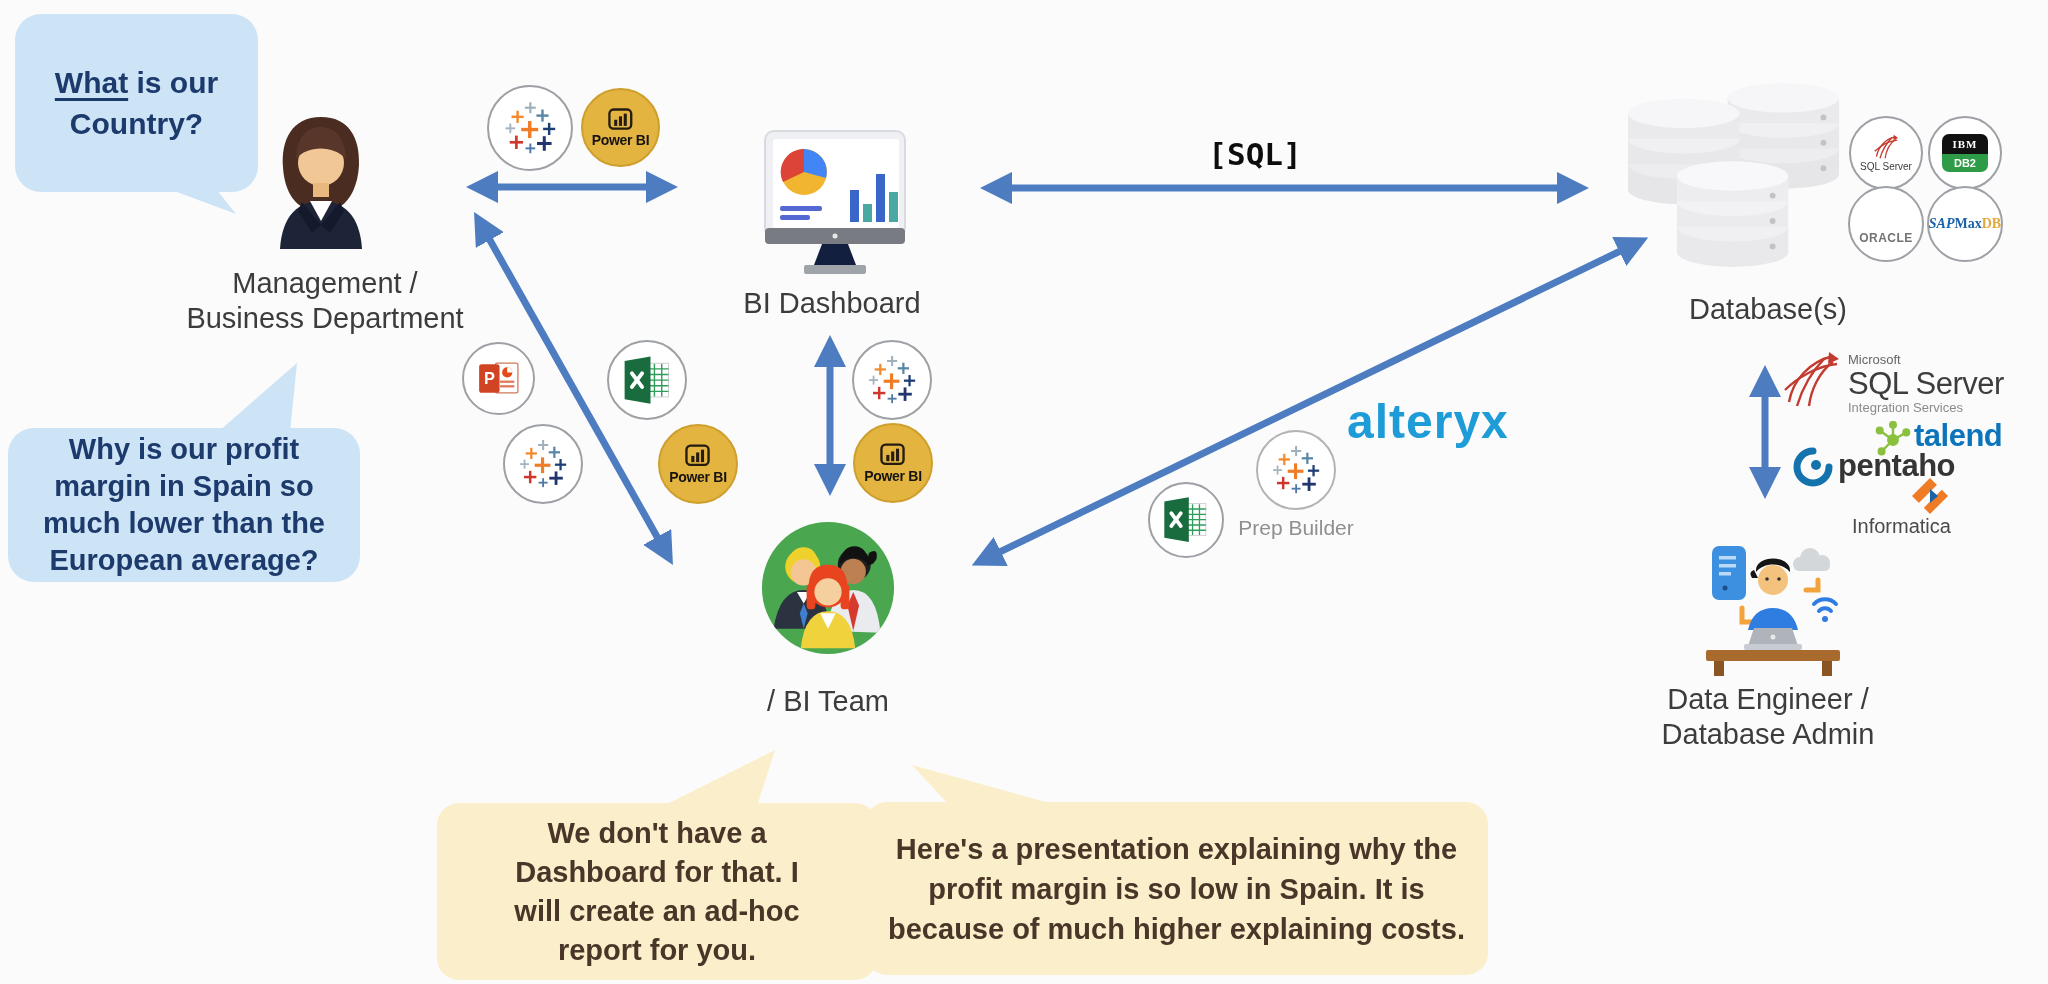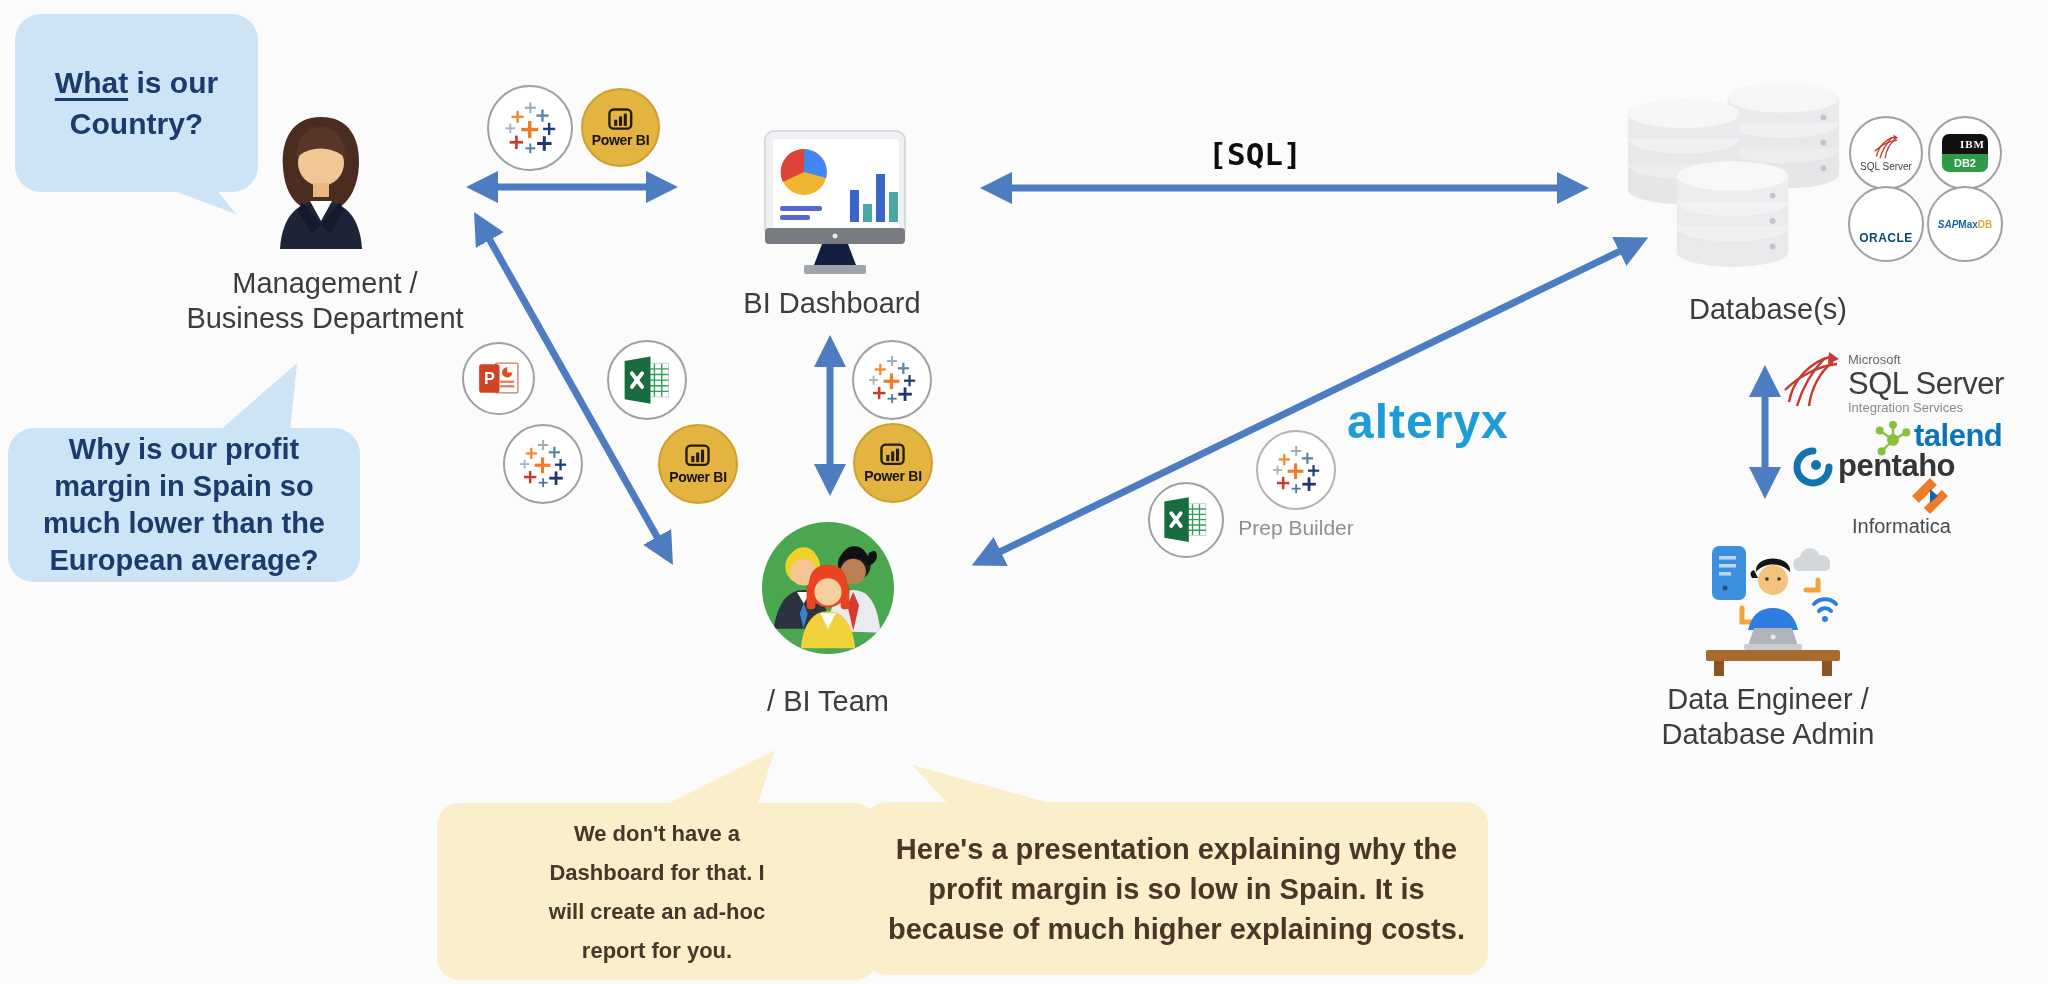--- a/index.html
+++ b/index.html
@@ -32,25 +32,25 @@
 
   .sql-tag{position:absolute;font-family:"DejaVu Sans Mono","Liberation Mono",monospace;
            font-weight:bold;font-size:31px;color:#0d0d0d;text-align:center;}
   .alteryx{position:absolute;font-size:48px;font-weight:bold;color:#1e9cd8;letter-spacing:1px;}
   .prep-label{position:absolute;font-size:21px;color:#8f8f8f;text-align:center;}
 
   
   .vendor{position:absolute;background:#fff;border:2.5px solid #9da0a5;border-radius:50%;
           display:flex;flex-direction:column;align-items:center;justify-content:center;box-sizing:border-box;}
   .vendor .tiny-label{font-size:10px;color:#3c3c3c;margin-top:1px;}
-  .oracle-txt{color:#0c4a6e;font-weight:bold;font-size:12px;letter-spacing:0.5px;margin-top:28px;}
+  .oracle-txt{color:#737373;font-weight:bold;font-size:12px;letter-spacing:0.5px;margin-top:28px;}
   .ibm-box{width:46px;border-radius:7px;overflow:hidden;text-align:center;}
-  .ibm-top{background:#111;color:#fff;font-weight:bold;font-size:11px;padding:4px 18px;font-family:"Liberation Serif",serif;letter-spacing:1px;}
+  .ibm-top{background:#111;color:#fff;font-weight:bold;font-size:11px;padding:4px 10px;font-family:"Liberation Serif",serif;letter-spacing:1px;}
   .ibm-bot{background:#2e9b46;color:#fff;font-weight:bold;font-size:11px;padding:3px 0;}
-  .sap-line{font-size:10px;font-weight:bold;white-space:nowrap;}
+  .sap-line{font-size:14px;font-weight:bold;white-space:nowrap;font-family:Liberation Serif, serif;}
   .sap-blue{color:#1b63a8;font-style:italic;}
   .max-blue{color:#1b63a8;}
   .db-gold{color:#e0a93c;}
 
   
   .ms-micro{position:absolute;font-size:13px;color:#666;}
   .ms-sql{position:absolute;font-size:31px;color:#3d3d3d;letter-spacing:-0.5px;}
   .ms-is{position:absolute;font-size:13px;color:#8a8a8a;}
   .talend-txt{position:absolute;font-size:31px;font-weight:bold;color:#0c74ba;letter-spacing:-0.5px;}
   .pentaho-txt{position:absolute;font-size:31px;font-weight:bold;color:#353535;letter-spacing:-0.5px;}
@@ -90,21 +90,21 @@
       <div class="bline">Country?</div>
     </div>
 
     <div class="bubble q" style="left:8px;top:428px;width:352px;height:154px;font-size:29px;line-height:37px;">
       <div class="bline">Why is our profit</div>
       <div class="bline">margin in Spain so</div>
       <div class="bline">much lower than the</div>
       <div class="bline">European average?</div>
     </div>
 
-    <div class="bubble a" style="left:437px;top:803px;width:440px;height:177px;font-size:22px;line-height:39px;border-radius:22px;">
+    <div class="bubble a" style="left:437px;top:803px;width:440px;height:177px;font-size:29px;line-height:39px;border-radius:22px;">
       <div class="bline">We don't have a</div>
       <div class="bline">Dashboard for that. I</div>
       <div class="bline">will create an ad-hoc</div>
       <div class="bline">report for you.</div>
     </div>
 
     <div class="bubble a" style="left:865px;top:802px;width:623px;height:173px;font-size:29px;line-height:40px;border-radius:22px;">
       <div class="bline">Here's a presentation explaining why the</div>
       <div class="bline">profit margin is so low in Spain. It is</div>
       <div class="bline">because of much higher explaining costs.</div>

